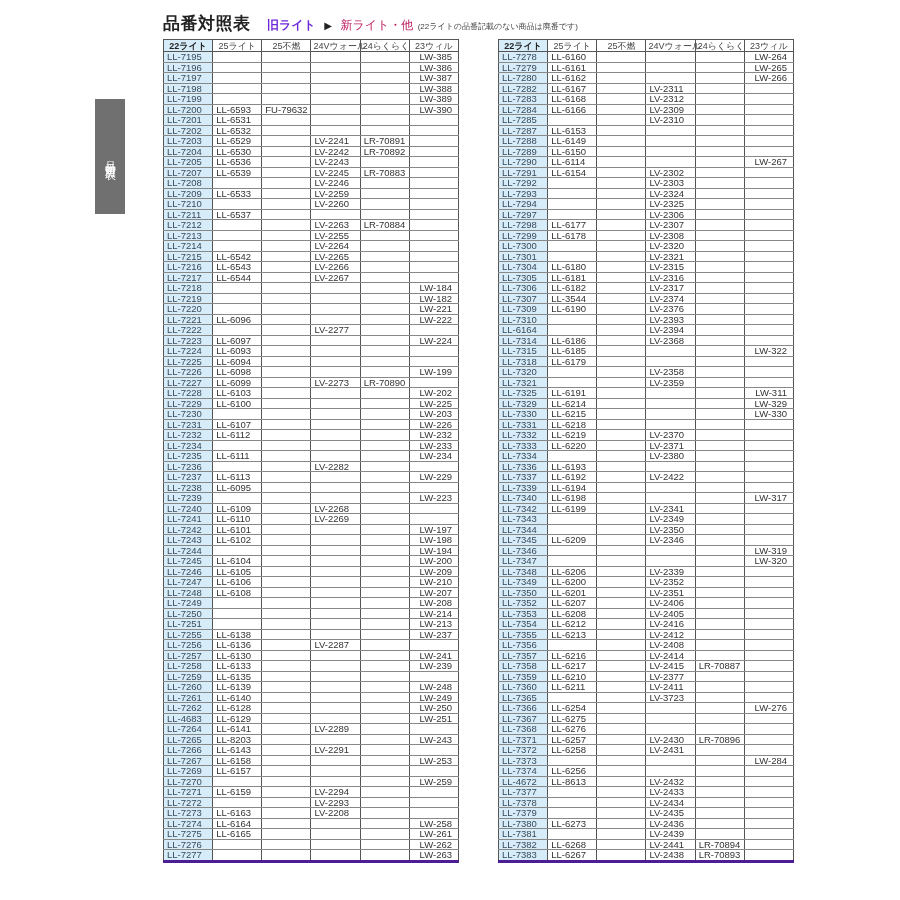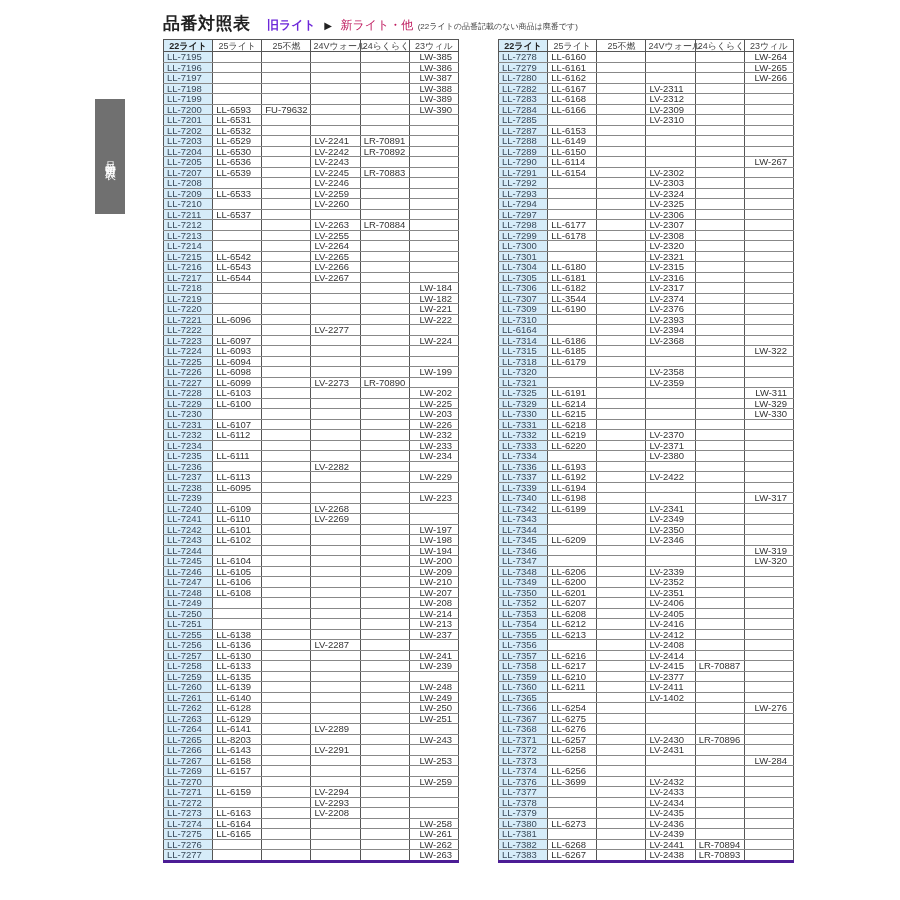--- a/index.html
+++ b/index.html
@@ -556,21 +556,21 @@
       </tr>
       <tr>
         <td class="k">LL-7262</td>
         <td>LL-6128</td>
         <td></td>
         <td></td>
         <td></td>
         <td class="r">LW-250</td>
       </tr>
       <tr>
-        <td class="k">LL-7263</td>
+        <td class="k">LL-4683</td>
         <td>LL-6129</td>
         <td></td>
         <td></td>
         <td></td>
         <td class="r">LW-251</td>
       </tr>
       <tr>
         <td class="k">LL-7264</td>
         <td>LL-6141</td>
         <td></td>
@@ -1182,21 +1182,21 @@
         <td>LL-6211</td>
         <td></td>
         <td>LV-2411</td>
         <td></td>
         <td class="r"></td>
       </tr>
       <tr>
         <td class="k">LL-7365</td>
         <td></td>
         <td></td>
-        <td>LV-1402</td>
+        <td>LV-3723</td>
         <td></td>
         <td class="r"></td>
       </tr>
       <tr>
         <td class="k">LL-7366</td>
         <td>LL-6254</td>
         <td></td>
         <td></td>
         <td></td>
         <td class="r">LW-276</td>
@@ -1243,22 +1243,22 @@
       </tr>
       <tr>
         <td class="k">LL-7374</td>
         <td>LL-6256</td>
         <td></td>
         <td></td>
         <td></td>
         <td class="r"></td>
       </tr>
       <tr>
-        <td class="k">LL-7376</td>
-        <td>LL-3699</td>
+        <td class="k">LL-4672</td>
+        <td>LL-8613</td>
         <td></td>
         <td>LV-2432</td>
         <td></td>
         <td class="r"></td>
       </tr>
       <tr>
         <td class="k">LL-7377</td>
         <td></td>
         <td></td>
         <td>LV-2433</td>

